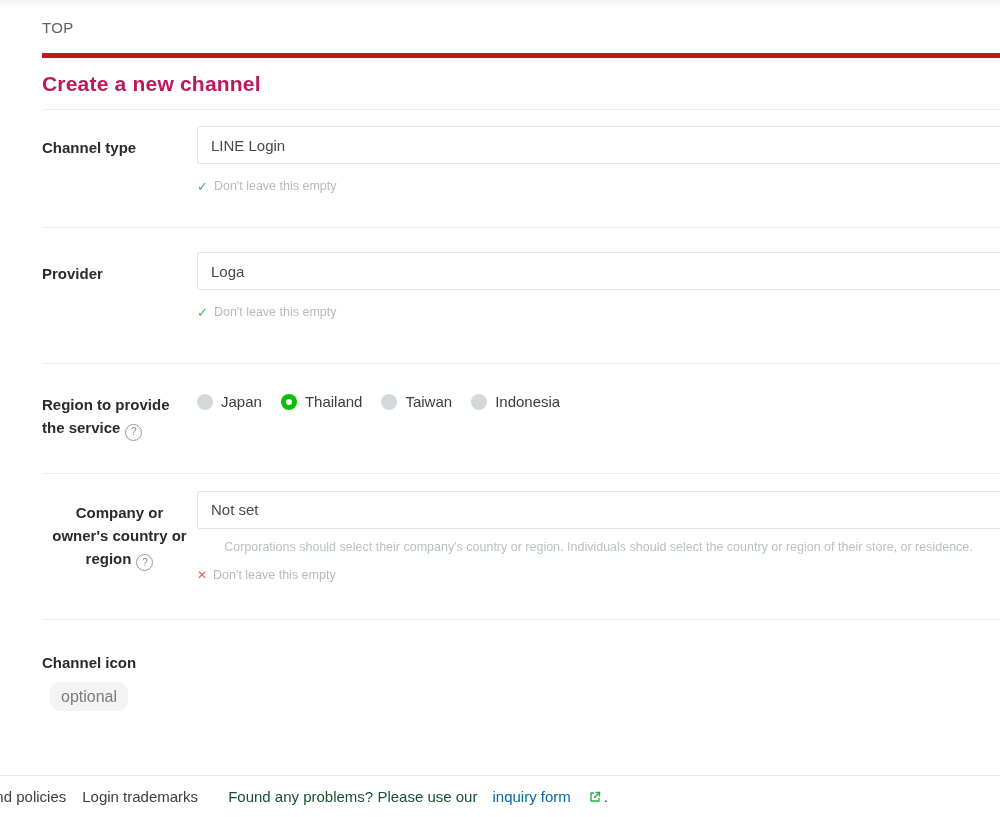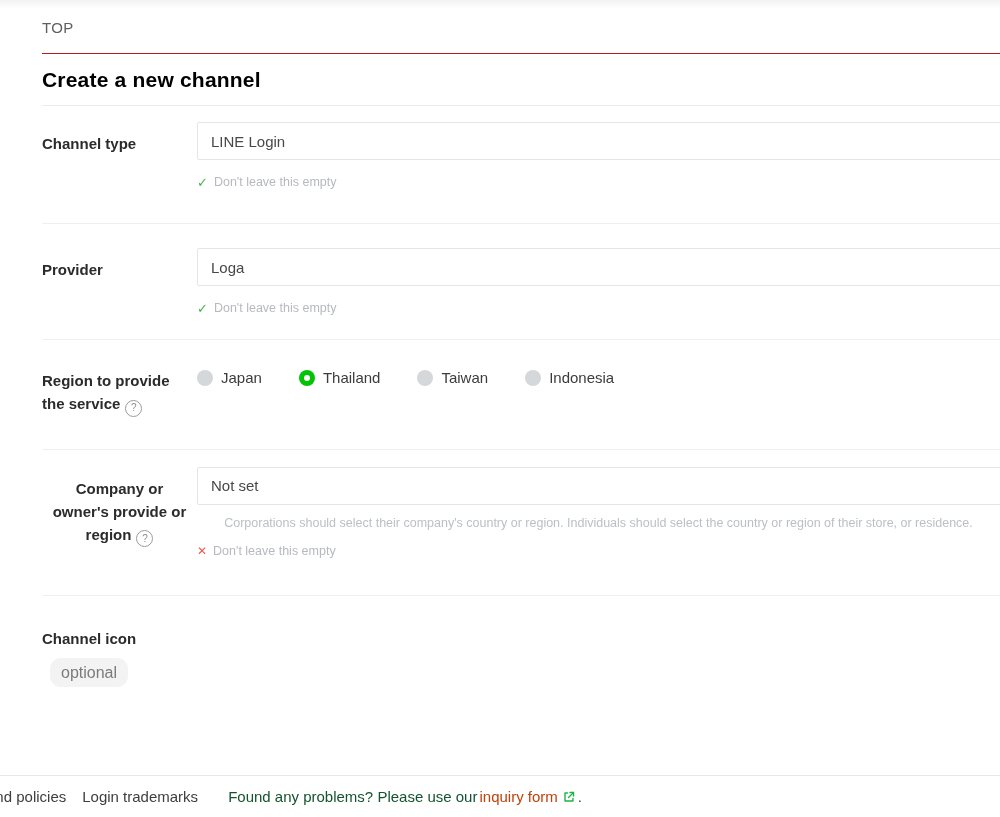--- a/index.html
+++ b/index.html
@@ -7,34 +7,34 @@
     width:1000px;height:817px;overflow:hidden;position:relative;
     background:#ffffff;color:#2e2e2e;
     font-family:"Liberation Sans","DejaVu Sans",sans-serif;
     -webkit-font-smoothing:antialiased;
   }
   .top-fade{position:absolute;top:0;left:0;width:100%;height:9px;
     background:linear-gradient(#f1f2f3,#ffffff);pointer-events:none;}
   .main{margin-left:42px;}
 
   
-  .crumb-row{padding:19px 0 16px;border-bottom:1px solid #b91c1c;}
+  .crumb-row{padding:19px 0 16px;border-bottom:5px solid #b91c1c;}
   .crumb{font-size:15px;color:#5f5f5f;letter-spacing:.4px;text-decoration:none;cursor:pointer;}
 
   
   .head-row{padding:14px 0 13px;border-bottom:1px solid #ececec;}
-  .page-title{margin:0;font-size:21px;font-weight:700;color:#000000;letter-spacing:.2px;}
+  .page-title{margin:0;font-size:21px;font-weight:700;color:#be185d;letter-spacing:.2px;}
 
   
   .section{display:flex;border-bottom:1px solid #efefef;}
   .section.last{border-bottom:none;flex-direction:column;}
   .label-col{flex:0 0 155px;width:155px;font-size:15px;font-weight:700;color:#2b2b2b;line-height:23px;}
   .control-col{flex:1;min-width:0;}
   .s1{padding:16px 0 34px;}
-  .s2{padding:24px 0 24px;}
+  .s2{padding:24px 0 44px;}
   .s3{padding:29px 0 32px;}
   .s4{padding:17px 0 37px;text-align:center;}
   .s5{padding:0 0 0;}
   .s1 .label-col,.s2 .label-col,.s4 .label-col{padding-top:10px;}
   .s5 .label-col{padding-top:31px;}
   .s5 .control-col{padding-top:21px;}
 
   .text-input{
     width:calc(100% + 60px);box-sizing:border-box;height:38px;
     border:1px solid #e2e5e9;border-radius:2px;background:#fff;
@@ -47,21 +47,21 @@
   .v-icon.ok{color:#4bb04f;}
   .v-icon.err{color:#ee5b51;font-size:12px;}
 
   
   .help{display:inline-flex;align-items:center;justify-content:center;
     width:15px;height:15px;border:1px solid #9b9b9b;border-radius:50%;
     font-size:10px;font-weight:400;color:#8e8e8e;margin-left:5px;
     vertical-align:-2px;cursor:pointer;line-height:1;}
 
   
-  .radio-row{display:flex;align-items:flex-end;gap:18px;}
+  .radio-row{display:flex;align-items:flex-end;}
   .radio-item{display:flex;align-items:center;margin-right:19px;cursor:pointer;}
   .radio-circle{width:16px;height:16px;border-radius:50%;background:#d5d8db;position:relative;flex:0 0 16px;}
   .radio-item.selected .radio-circle{background:#04c304;}
   .radio-item.selected .radio-circle::after{
     content:"";position:absolute;left:50%;top:50%;width:6px;height:6px;margin:-3px 0 0 -3px;
     border-radius:50%;background:#ffffff;}
   .radio-label{margin-left:8px;font-size:15px;color:#3c3c3c;}
 
   
   .badge{display:inline-block;margin:8px 0 0 8px;padding:3px 11px;border-radius:11px;
@@ -73,21 +73,21 @@
   .upload-tile .img-icon{position:absolute;left:50%;top:50%;transform:translate(-50%,-58%);}
   .upload-band{position:absolute;bottom:8px;left:0;width:100%;height:34px;background:#6e6e6e;
     display:flex;align-items:center;justify-content:center;color:#ffffff;font-size:15px;}
 
   
   .footer{position:absolute;left:0;bottom:0;width:100%;height:41px;background:#ffffff;
     border-top:1px solid #e7e7e7;display:flex;align-items:center;font-size:15px;white-space:nowrap;}
   .footer-link{color:#3e3e3e;text-decoration:none;cursor:pointer;margin-right:16px;}
   .footer-link.cut{margin-left:-13px;}
   .notice{color:#14532d;margin-left:14px;}
-  .notice-link{color:#c2410c;text-decoration:none;cursor:pointer;margin:0 2px;}
+  .notice-link{color:#0369a1;text-decoration:none;cursor:pointer;margin:0 15px;}
   .ext-icon{display:inline-block;vertical-align:-1px;margin-left:3px;}
 </style>
 </head>
 <body>
 
 <div class="top-fade"></div>
 
 <div class="main">
 
   <div class="crumb-row">
@@ -143,21 +143,21 @@
           <span class="radio-circle"></span>
           <span class="radio-label">Indonesia</span>
         </div>
       </div>
     </div>
   </div>
 
   <div class="section s4">
     <div class="label-col">
       <span>Company or</span><br>
-      <span>owner's provide or</span><br>
+      <span>owner's country or</span><br>
       <span>region</span><span class="help">?</span>
     </div>
     <div class="control-col">
       <div class="text-input">Not set</div>
       <div class="helper">Corporations should select their company's country or region. Individuals should select the country or region of their store, or residence.</div>
       <div class="validation" style="margin-top:13px;">
         <span class="v-icon err">✕</span>
         <span>Don't leave this empty</span>
       </div>
     </div>

